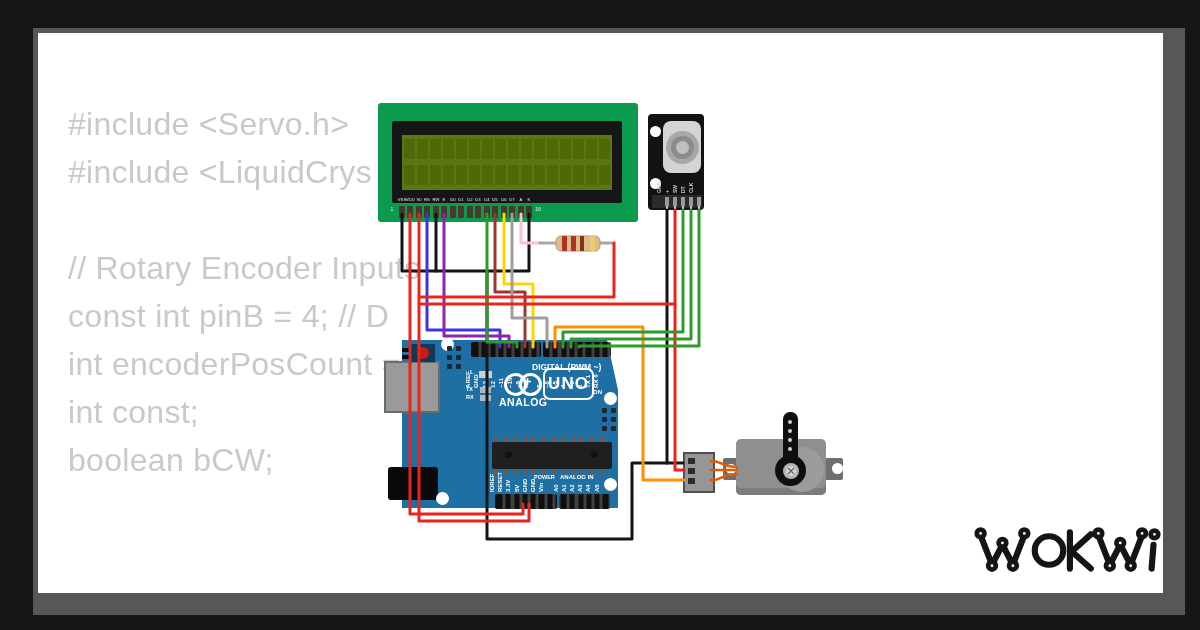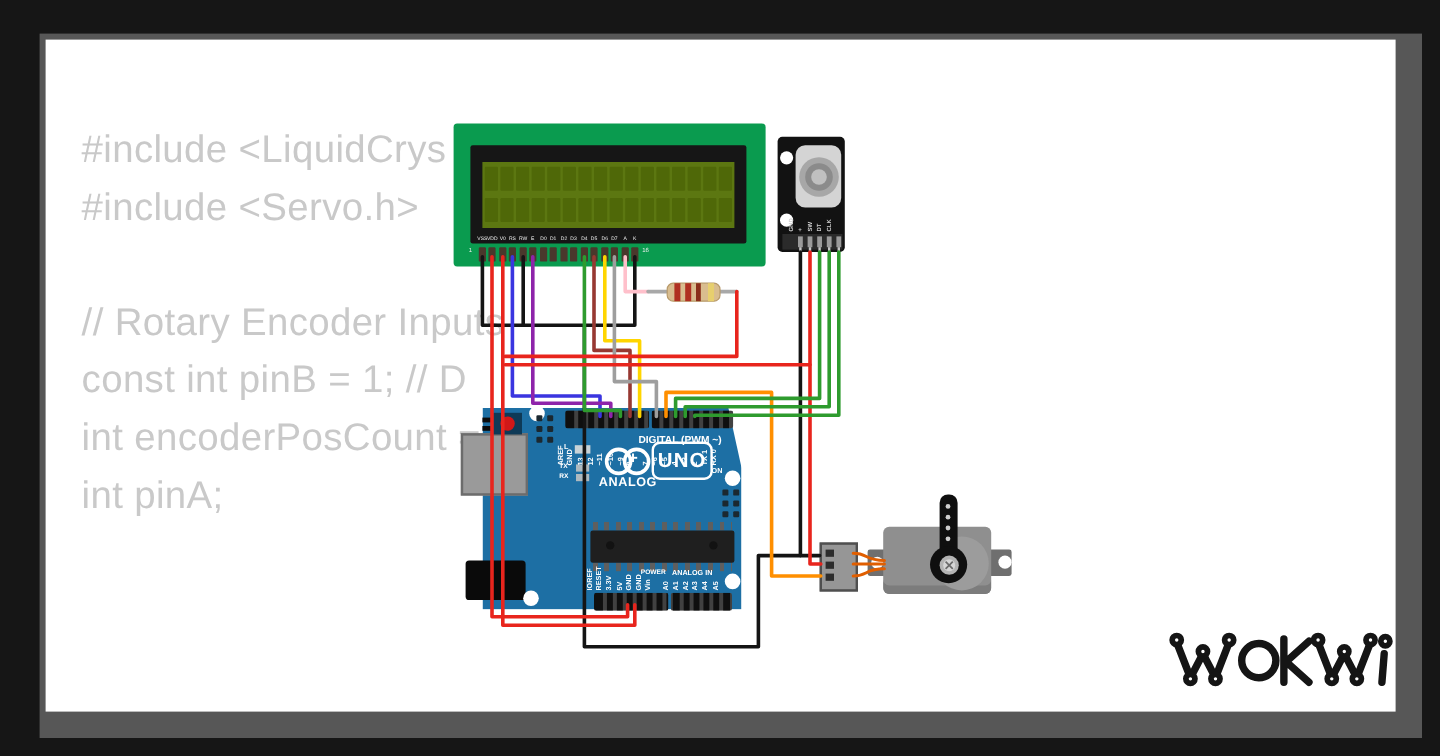--- a/index.html
+++ b/index.html
@@ -31,27 +31,28 @@
 </style>
 </head>
 <body>
 
 <div id="stage">
 
   <div id="cborder" class="a"></div>
   <div id="canvas" class="a"></div>
 
   <div id="code" class="a">
+      <div class="code-line">#include &lt;Servo.h&gt;</div>
       <div class="code-line">#include &lt;LiquidCrys</div>
-      <div class="code-line">#include &lt;Servo.h&gt;</div>
       <div class="code-line"></div>
       <div class="code-line">// Rotary Encoder Inputs</div>
-      <div class="code-line">const int pinB = 1; // D</div>
+      <div class="code-line">const int pinB = 4; // D</div>
       <div class="code-line">int encoderPosCount =</div>
-      <div class="code-line">int pinA;</div>
+      <div class="code-line">int const;</div>
+      <div class="code-line">boolean bCW;</div>
     </div>
 
   <div class="a" style="left:378px;top:103px;width:260px;height:119px;background:#0a9b4f;border-radius:3px"></div>
   <div class="a" style="left:392px;top:121px;width:230px;height:82px;background:#161616;border-radius:2px"></div>
   <div class="a" style="left:402px;top:135px;width:210px;height:55px;background:#5c7711"></div>
   <div id="lcd-cells" class="a" style="left:404px;top:139px;width:207px;height:48px">
       <div class="cell"></div>
       <div class="cell"></div>
       <div class="cell"></div>
       <div class="cell"></div>

